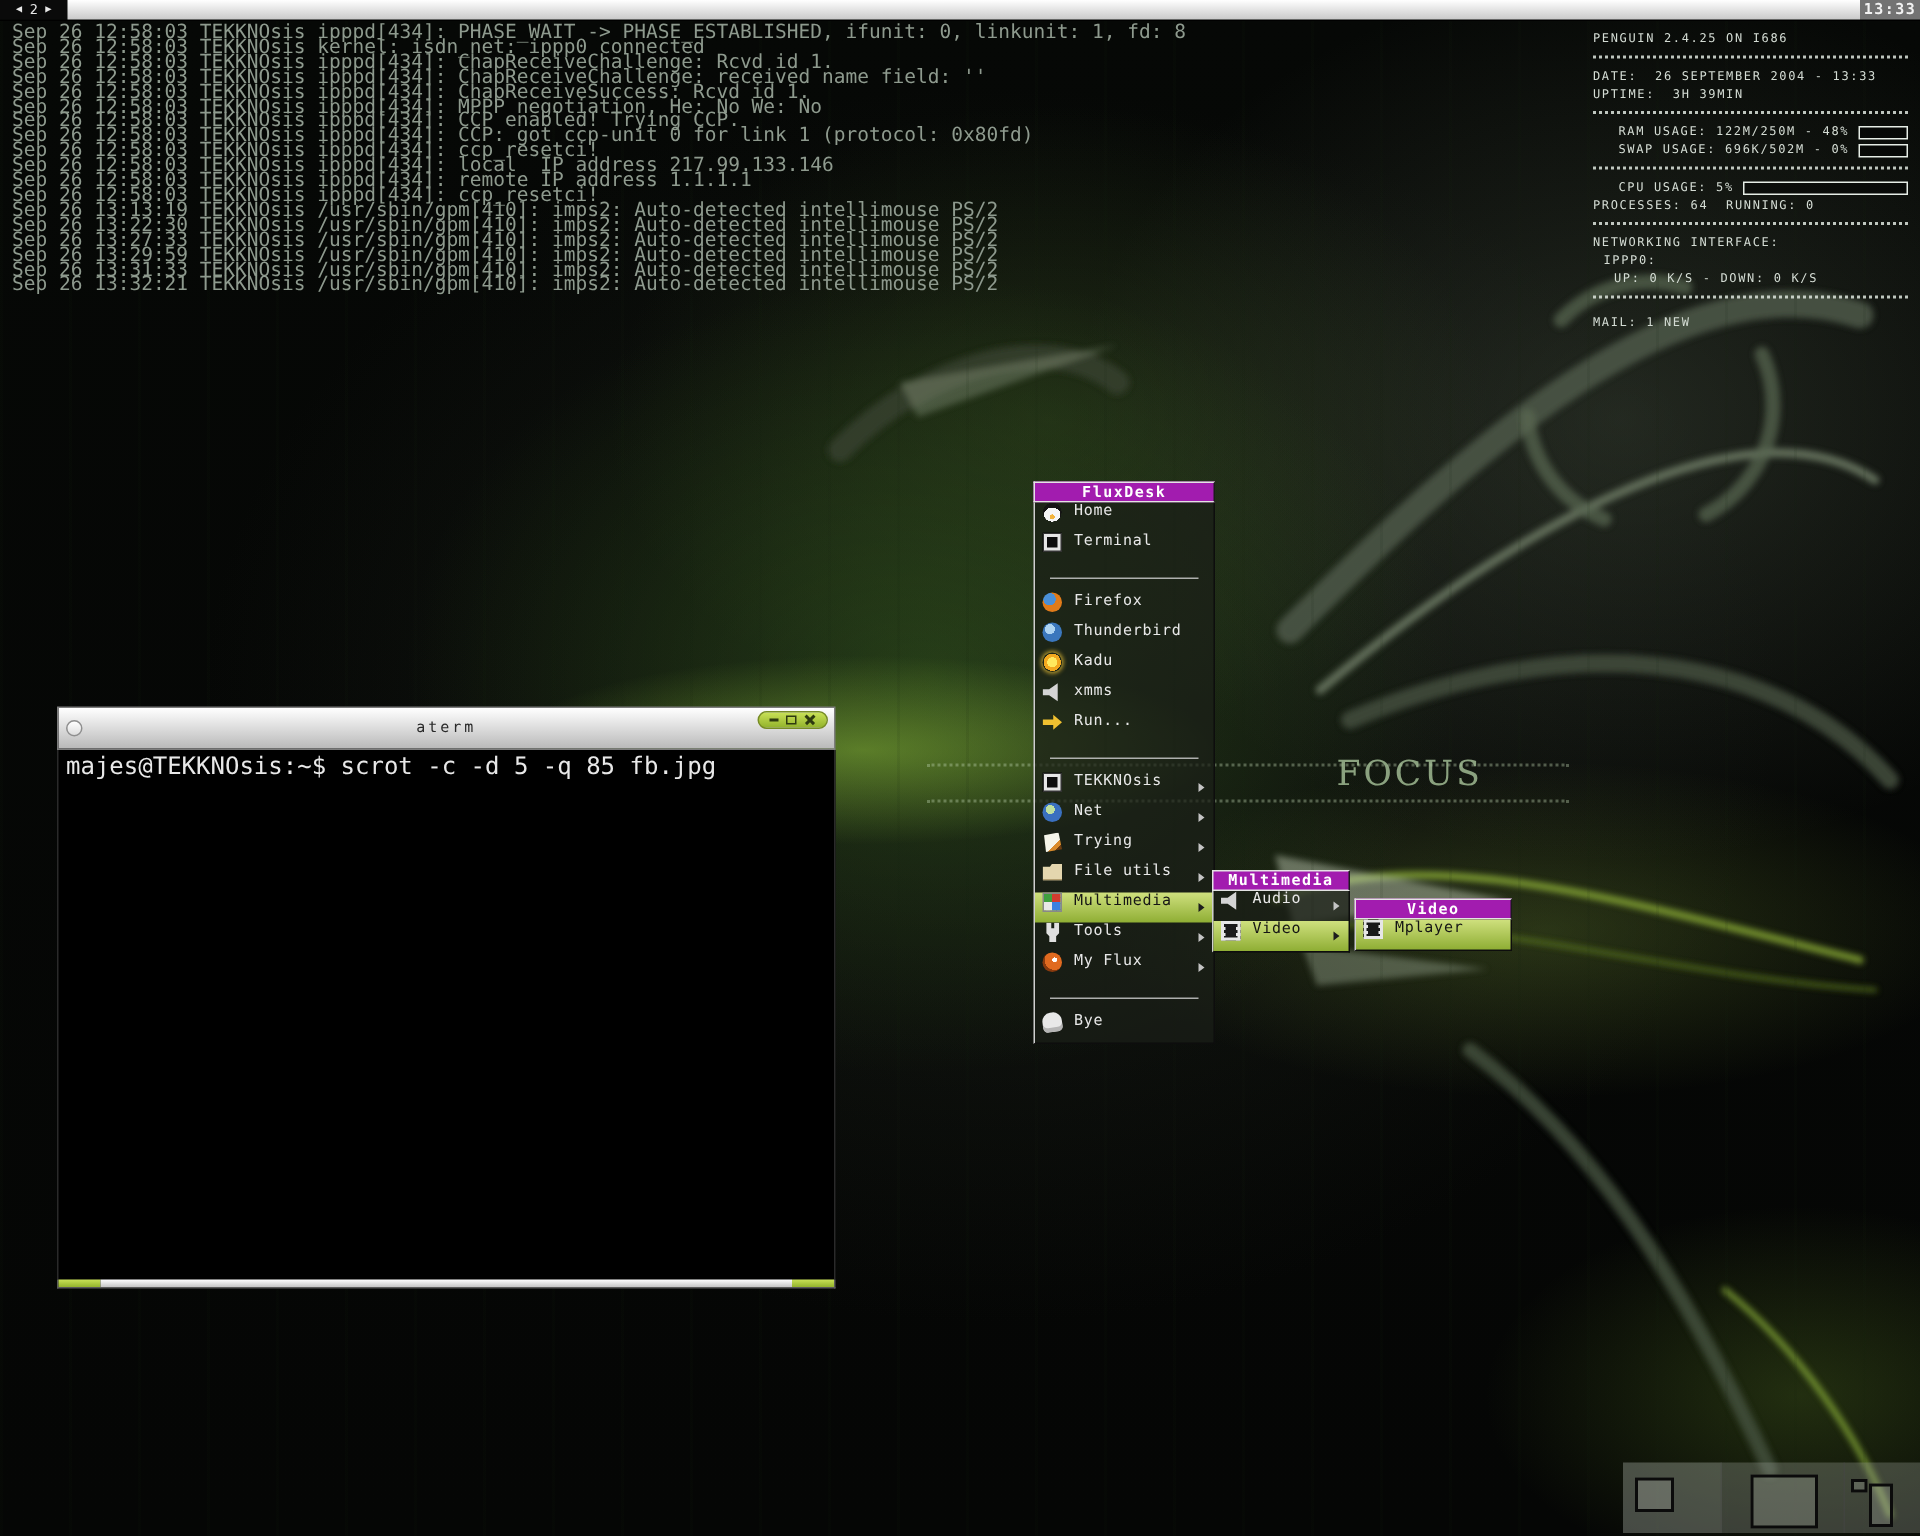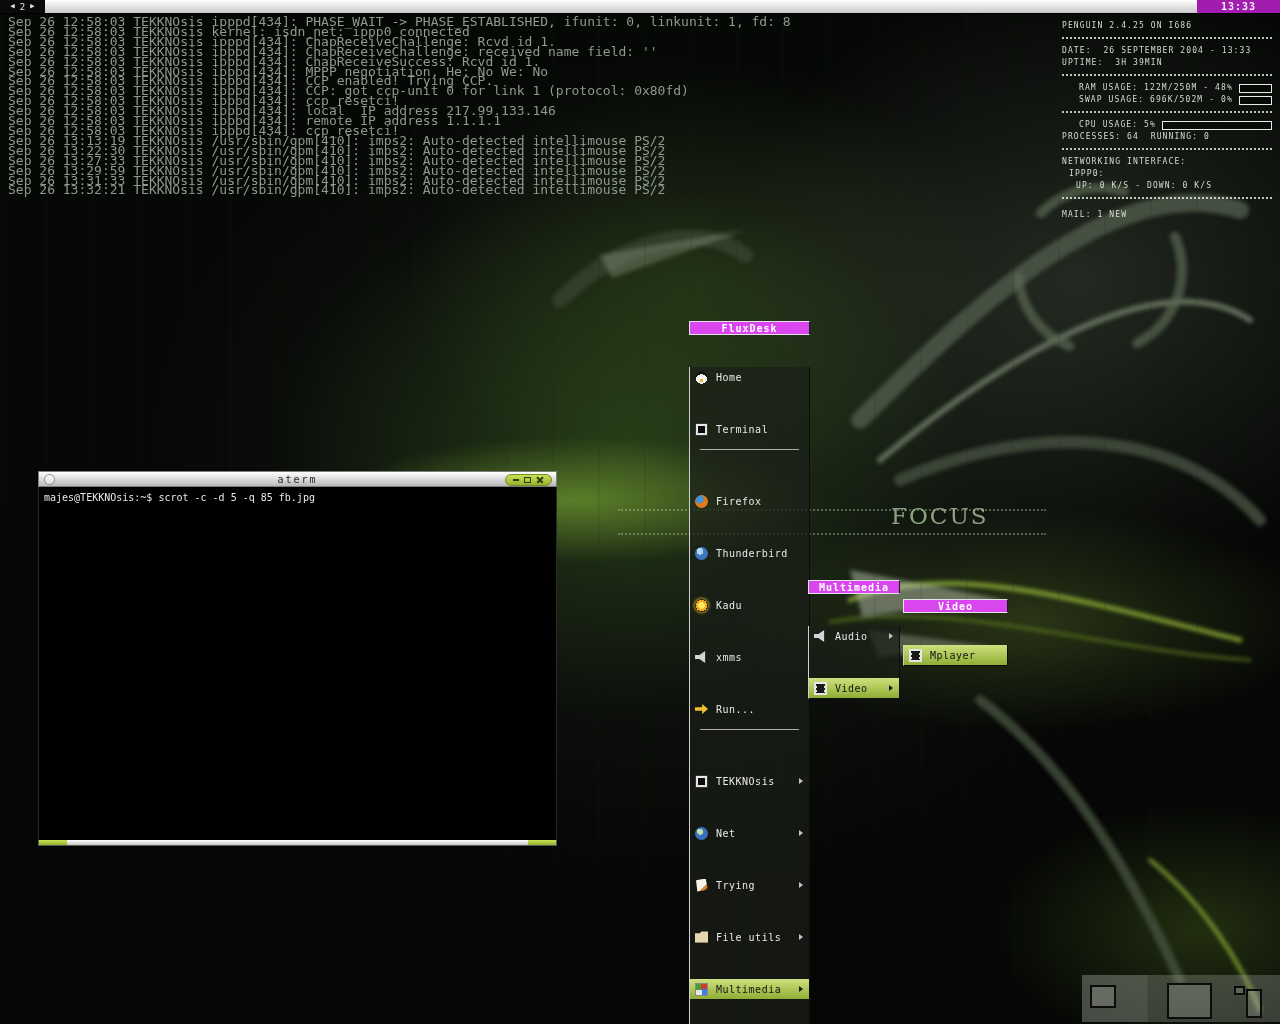--- a/index.html
+++ b/index.html
@@ -26,21 +26,21 @@
     font-family:"DejaVu Serif", serif; font-size:23px; letter-spacing:2px;
     color:#a9c59b; opacity:.8; }
 
   
   .toolbar { position:absolute; left:0; top:0; width:1280px; height:14px; z-index:9; display:flex;
     border-bottom:1px solid #000; }
   .tb-ws { width:45px; background:#0a0a0a; color:#e8e8e8; display:flex; align-items:center;
     justify-content:center; gap:5px; font-size:9px; }
   .tb-ws .arr { font-size:7px; line-height:1; cursor:default; }
   .tb-mid { flex:1; background:linear-gradient(180deg,#ffffff,#c9c9c9); }
-  .tb-clock { width:83px; background:#a21caf; color:#f2f2f2; display:flex; align-items:center;
+  .tb-clock { width:40px; background:#737373; color:#f2f2f2; display:flex; align-items:center;
     justify-content:center; font-size:10px; font-weight:bold; letter-spacing:1px; }
 
   
   .syslog { position:absolute; left:8px; top:17px; z-index:2; }
   .syslog div { white-space:pre; font-size:13px; line-height:9.9px; color:#8e9a8e; }
 
   
   .sysinfo { position:absolute; left:1062px; top:20px; width:210px; z-index:2;
     color:#d4dcd4; font-size:8px; letter-spacing:1.1px; }
   .sysinfo .ln { white-space:pre; line-height:12px; }
@@ -48,49 +48,49 @@
   .sysinfo .row { display:flex; align-items:center; line-height:12px;padding-left:17px; }
   .sysinfo .row .ln { flex:0 0 auto; }
   .meter { height:9px; border:1px solid #e6ede6; margin-left:6px; background:rgba(0,0,0,0.35); }
   .meter .fill { height:100%; background:#f0f5f0; }
   .m-ram { width:48px; } .m-swap { width:48px; } .m-cpu { flex:1; }
   .ind1 { padding-left:7px; } .ind2 { padding-left:14px; }
   .gap4 { height:4px; }
 
   
   .term { position:absolute; left:38px; top:471px; width:519px; z-index:3; }
-  .term-titlebar { height:16px; background:linear-gradient(180deg,#ffffff,#b9b9b9);
+  .term-titlebar { height:29px; background:linear-gradient(180deg,#ffffff,#b9b9b9);
     border:1px solid #7d7d7d; display:flex; align-items:center; position:relative; }
   .term-title { position:absolute; left:0; right:0; text-align:center; font-size:10px;
     color:#2a2a2a; letter-spacing:2px; }
   .wmenu-btn { width:11px; height:11px; border:1px solid #8f8f8f; border-radius:50%;
     background:linear-gradient(180deg,#fff,#ddd); margin-left:5px; position:relative; z-index:1; }
   .btn-pill { position:absolute; right:4px; top:2px; width:47px; height:12px; border-radius:7px;
     background:linear-gradient(180deg,#c9e157,#93b32c); border:1px solid #778c26;
     display:flex; align-items:center; justify-content:space-around; padding:0 4px; }
   .b-min { width:6px; height:2px; background:#2e3a10; }
   .b-max { width:7px; height:6px; border:1.5px solid #2e3a10; }
   .b-close { position:relative; width:8px; height:8px; }
   .b-close i { position:absolute; left:0; top:3px; width:8px; height:1.6px; background:#2e3a10; display:block; }
   .b-close i:first-child { transform:rotate(45deg); } .b-close i:last-child { transform:rotate(-45deg); }
   .term-screen { height:353px; background:#000; border-left:1px solid #2a2a2a; border-right:1px solid #2a2a2a;
     padding:4px 5px; }
-  .term-screen div { white-space:pre; font-size:10px; line-height:13px; color:#e8e8e8; }
+  .term-screen div { white-space:pre; font-size:16px; line-height:13px; color:#e8e8e8; }
   .cursor { display:inline-block; width:7px; height:11px; background:#e8e8e8; vertical-align:-2px; }
   .term-grip { height:6px; display:flex; border:1px solid #5a5a5a; border-top:none; }
   .grip { width:28px; background:linear-gradient(180deg,#c9e157,#93b32c); }
   .grip-mid { flex:1; background:linear-gradient(180deg,#ffffff,#c5c5c5); }
 
   
   .menu { position:absolute; z-index:5; }
-  .menu-title { height:14px; background:#d946ef; color:#fff; font-weight:bold; font-size:10px;
+  .menu-title { height:14px; background:#a21caf; color:#fff; font-weight:bold; font-size:10px;
     letter-spacing:1px; text-align:center; line-height:14px;
     border:1px solid #e3e3e3; border-right-color:#1c1c1c; border-bottom-color:#e3e3e3; }
   .menu-body { background:rgba(26,30,24,0.72); border:1px solid #0d0d0d; border-left-color:#cfcfcf; border-top:none; }
-  .mi { height:20px; display:flex; align-items:center; padding-left:5px; position:relative; cursor:default;margin-top:32px; }
+  .mi { height:20px; display:flex; align-items:flex-start; padding-left:5px; position:relative; cursor:default; }
   .mi .lbl { font-size:10px; letter-spacing:.5px; color:#e8e8e8; }
   .mi.hl { background:linear-gradient(180deg,#cfe07e,#8fae34); }
   .mi.hl .lbl { color:#151515; }
   .msep { height:20px; display:flex; align-items:center; }
   .msep i { display:block; height:1px; background:#c9c9c9; opacity:.85; margin:0 auto; width:84%; }
   .sub-arrow { position:absolute; right:6px; top:7px; width:0; height:0;
     border-top:3px solid transparent; border-bottom:3px solid transparent; border-left:4px solid #c4c4c4; }
   .mi.hl .sub-arrow { border-left-color:#1d1d1d; }
 
   

